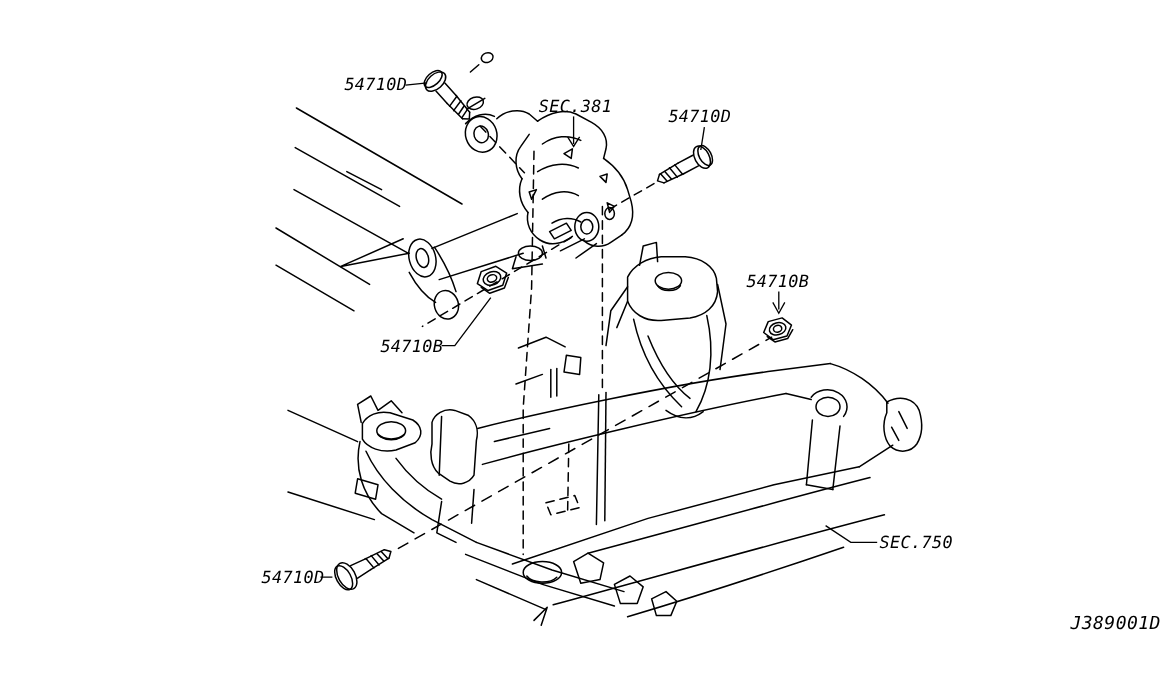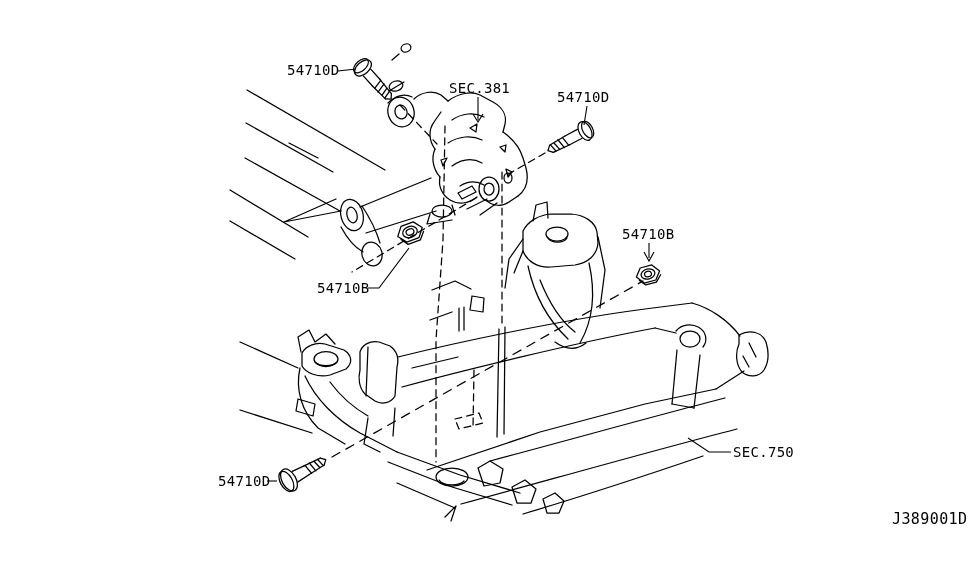--- a/index.html
+++ b/index.html
@@ -2,20 +2,21 @@
 <html><head>
 <meta charset="utf-8">
 <style>
   html,body{margin:0;padding:0;background:#ffffff;}
   .stage{
     position:relative;
     width:975px;height:566px;
     background:#ffffff;
     font-family:"DejaVu Sans Mono","Liberation Mono",monospace;
     overflow:hidden;
+    font-style:italic;
   }
   svg{display:block;}
   .art path,.art line,.art polyline,.art ellipse,.art circle,.art polygon{
     fill:none;stroke:#000;stroke-width:1.25;stroke-linecap:round;stroke-linejoin:round;
   }
   .hidden-line{stroke-dasharray:7 5;}
   .hidden-line-long{stroke-dasharray:9 7;}
   .callout text{
     fill:#000;font-family:"DejaVu Sans Mono","Liberation Mono",monospace;
     font-size:14px;letter-spacing:0.3px;cursor:pointer;

